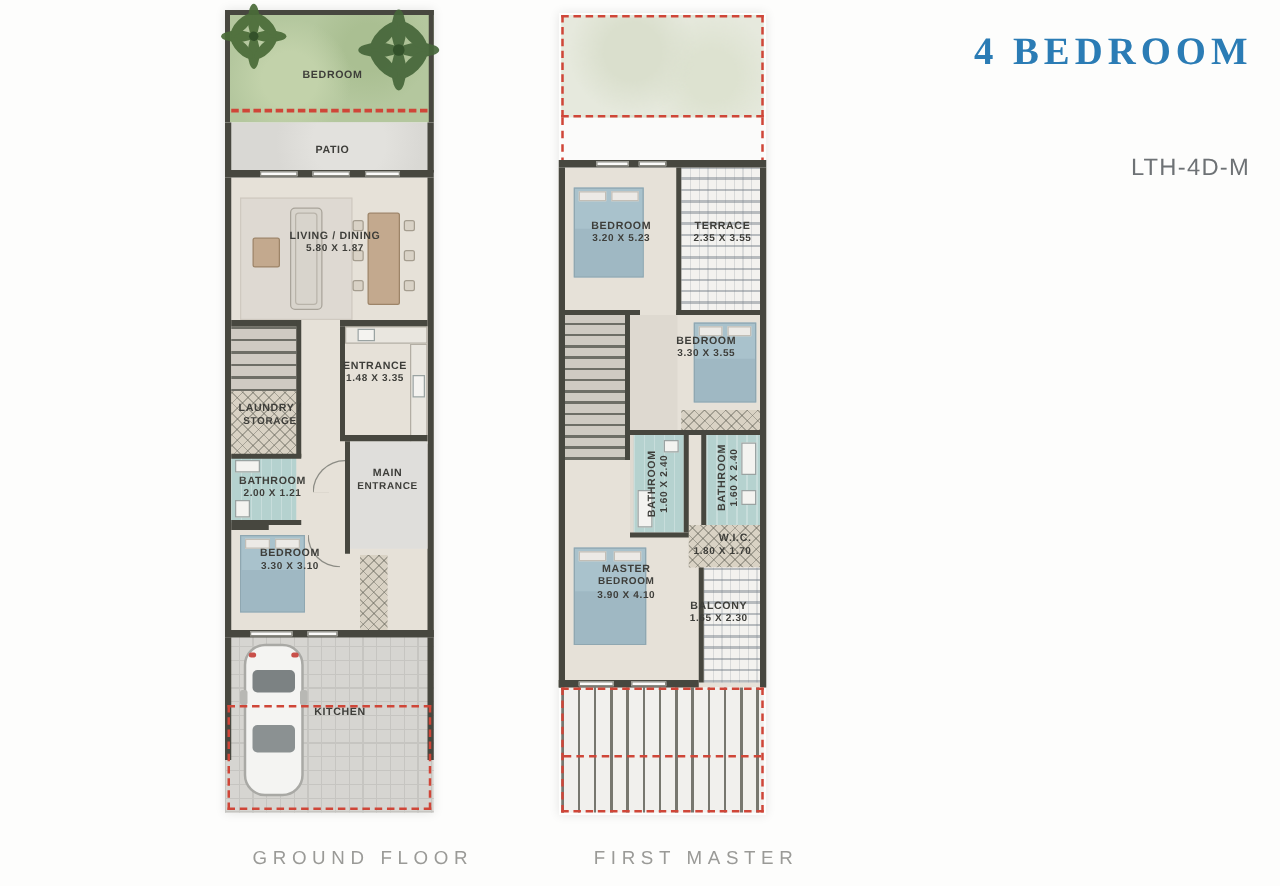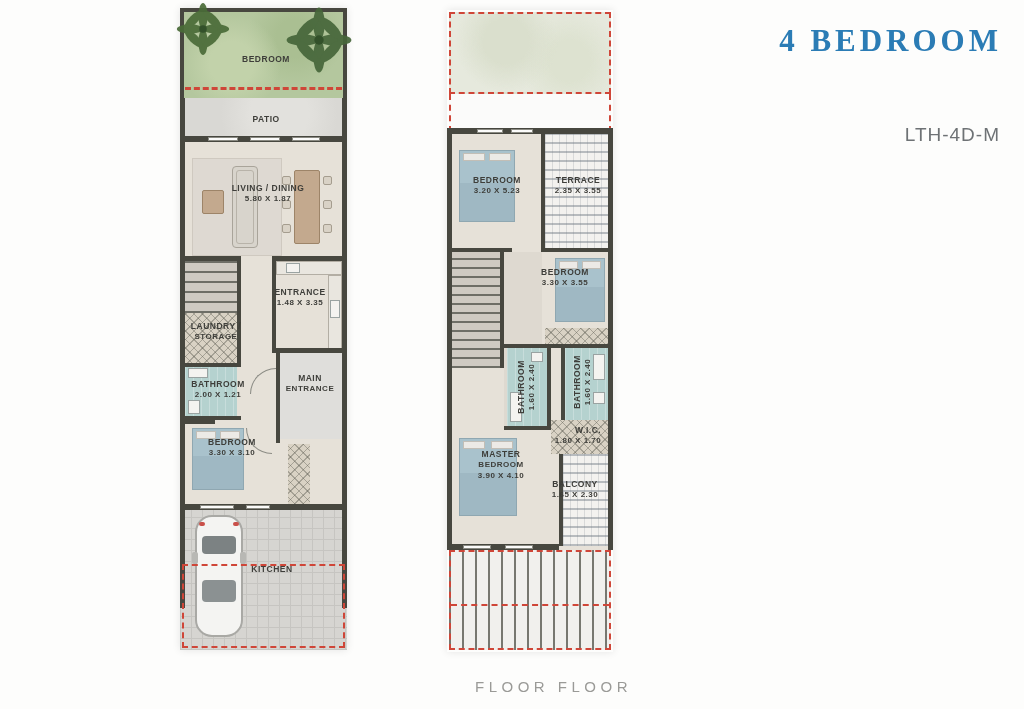--- a/index.html
+++ b/index.html
@@ -321,15 +321,16 @@
 
     <div class="wall" style="left:0;top:534px;width:112px;height:6px;"></div>
     <div class="window" style="left:16px;top:535px;width:28px;height:4px;"></div>
     <div class="window" style="left:58px;top:535px;width:28px;height:4px;"></div>
 
     <div class="abs pergola" style="left:2px;right:2px;top:540px;height:100px;"></div>
     <div class="red-dash-box" style="left:2px;right:2px;top:540px;height:100px;"></div>
     <div class="red-dash-line" style="left:4px;right:4px;top:594px;border-top-width:2px;"></div>
   </div>
 
-  <div class="floor-caption cap-first">FLOOR FLOOR</div>
+  <div class="floor-caption cap-ground">GROUND FLOOR</div>
+  <div class="floor-caption cap-first">FIRST MASTER</div>
 
 </div>
 
 </body></html>

